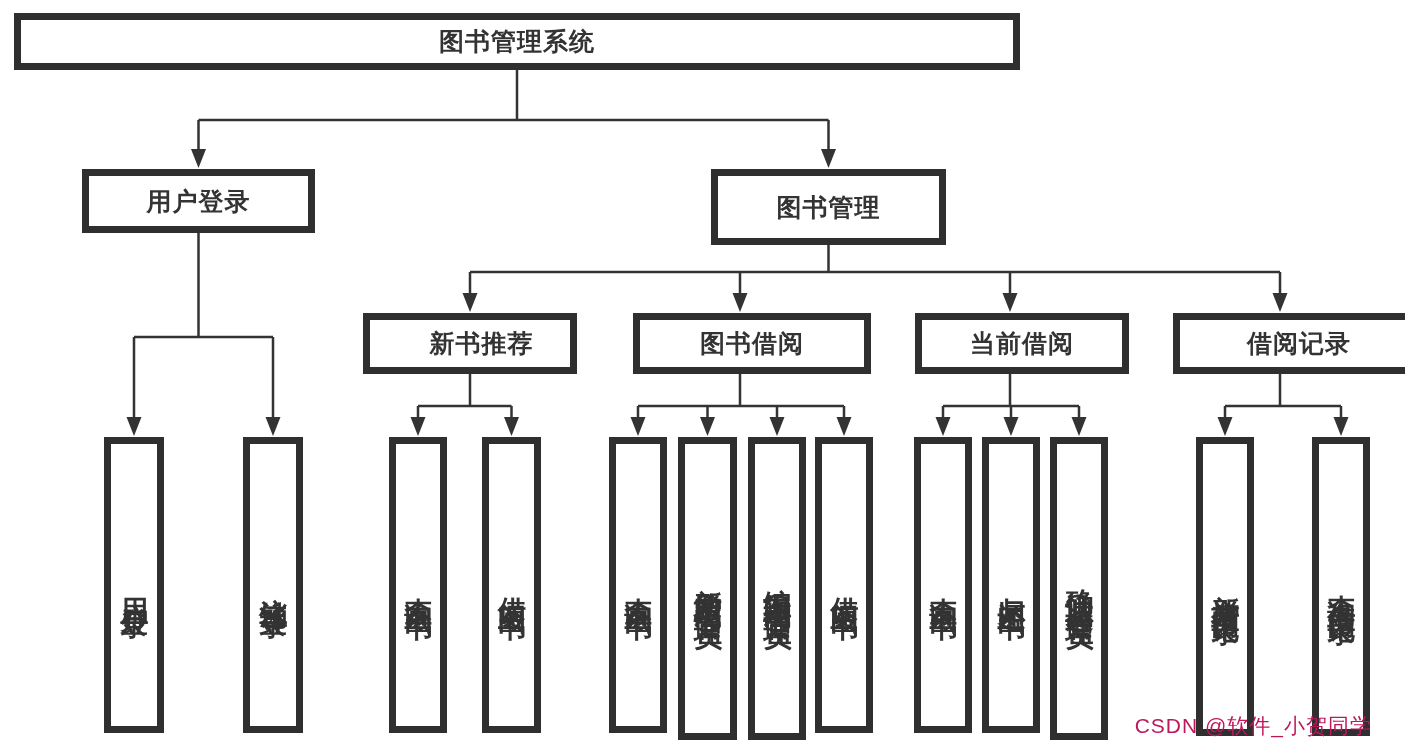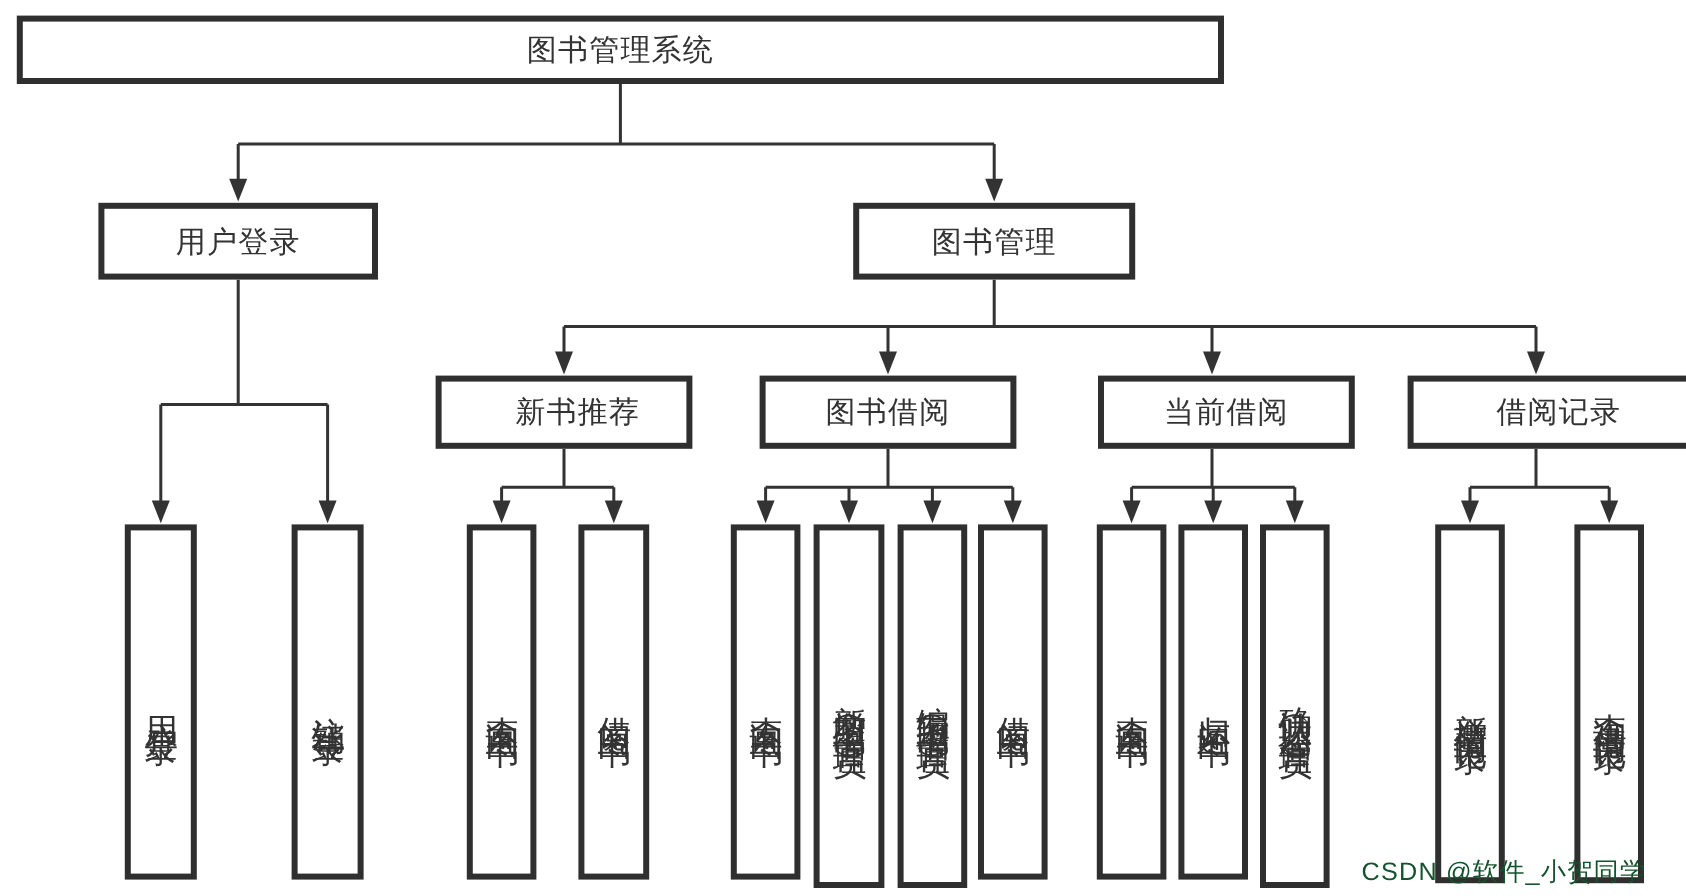--- a/index.html
+++ b/index.html
@@ -14,25 +14,26 @@
   #connectors {
     position: absolute;
     left: 0; top: 0;
     width: 1405px; height: 747px;
     pointer-events: none;
   }
   .node {
     position: absolute;
     box-sizing: border-box;
     background: #ffffff;
-    border: 5px solid #a21caf;
+    border: 7px solid #a21caf;
     display: flex;
     align-items: center;
     justify-content: center;
     color: #333333;
+    font-weight: bold;
   }
   .node.horizontal {
     font-size: 25px;
     letter-spacing: 1px;
     white-space: nowrap;
   }
   .node.vertical {
     writing-mode: vertical-rl;
     text-orientation: mixed;
     font-size: 28px;
@@ -79,27 +80,27 @@
       <polygon points="1333.5,417 1348.5,417 1341,436" fill="#333333"></polygon>
       <path d="M1280,374 V406 M1225,406 H1341 M1225,406 V419 M1341,406 V419" fill="none" stroke="#333333" stroke-width="2.5"></path>
     </svg>
   <div id="nodes-layer">
       <div class="node horizontal" style="left: 14px; top: 13px; width: 1006px; height: 57px; border-color: rgb(47, 47, 47); background: rgb(255, 255, 255); color: rgb(51, 51, 51);">
         <span>图书管理系统</span>
       </div>
       <div class="node horizontal" style="left: 82px; top: 169px; width: 233px; height: 64px; border-color: rgb(47, 47, 47); background: rgb(255, 255, 255); color: rgb(51, 51, 51);">
         <span>用户登录</span>
       </div>
-      <div class="node horizontal" style="left: 711px; top: 169px; width: 235px; height: 64px; border-color: rgb(47, 47, 47); background: rgb(255, 255, 255); color: rgb(51, 51, 51);">
+      <div class="node horizontal" style="left: 711px; top: 169px; width: 235px; height: 76px; border-color: rgb(47, 47, 47); background: rgb(255, 255, 255); color: rgb(51, 51, 51);">
         <span>图书管理</span>
       </div>
       <div class="node horizontal" style="left: 363px; top: 313px; width: 214px; height: 61px; border-color: rgb(47, 47, 47); background: rgb(255, 255, 255); color: rgb(51, 51, 51); padding-left: 23px;">
         <span>新书推荐</span>
       </div>
-      <div class="node horizontal" style="left: 633px; top: 313px; width: 214px; height: 61px; border-color: rgb(47, 47, 47); background: rgb(255, 255, 255); color: rgb(51, 51, 51);">
+      <div class="node horizontal" style="left: 633px; top: 313px; width: 238px; height: 61px; border-color: rgb(47, 47, 47); background: rgb(255, 255, 255); color: rgb(51, 51, 51);">
         <span>图书借阅</span>
       </div>
       <div class="node horizontal" style="left: 903px; top: 313px; width: 214px; height: 61px; border-color: rgb(47, 47, 47); background: rgb(255, 255, 255); color: rgb(51, 51, 51); margin-left: 12px;">
         <span>当前借阅</span>
       </div>
       <div class="node horizontal" style="left: 1173px; top: 313px; width: 252px; height: 61px; border-color: rgb(47, 47, 47); background: rgb(255, 255, 255); color: rgb(51, 51, 51);">
         <span>借阅记录</span>
       </div>
       <div class="node vertical" style="left: 104px; top: 437px; width: 60px; height: 296px; border-color: rgb(47, 47, 47); background: rgb(255, 255, 255); color: rgb(51, 51, 51);">
         <span>用户登录</span>
@@ -134,14 +135,14 @@
       <div class="node vertical" style="left: 1050px; top: 437px; width: 58px; height: 303px; border-color: rgb(47, 47, 47); background: rgb(255, 255, 255); color: rgb(51, 51, 51);">
         <span>确认归还（管理员）</span>
       </div>
       <div class="node vertical" style="left: 1196px; top: 437px; width: 58px; height: 299px; border-color: rgb(47, 47, 47); background: rgb(255, 255, 255); color: rgb(51, 51, 51);">
         <span>新增借阅记录</span>
       </div>
       <div class="node vertical" style="left: 1312px; top: 437px; width: 58px; height: 299px; border-color: rgb(47, 47, 47); background: rgb(255, 255, 255); color: rgb(51, 51, 51);">
         <span>查询借阅记录</span>
       </div>
     </div>
-  <div class="watermark" style="right: 33px; top: 712px; color: #14532d;">CSDN @软件_小贺同学</div>
+  <div class="watermark" style="right: 33px; top: 712px; color: #be185d;">CSDN @软件_小贺同学</div>
 </div>
 
 </body></html>

